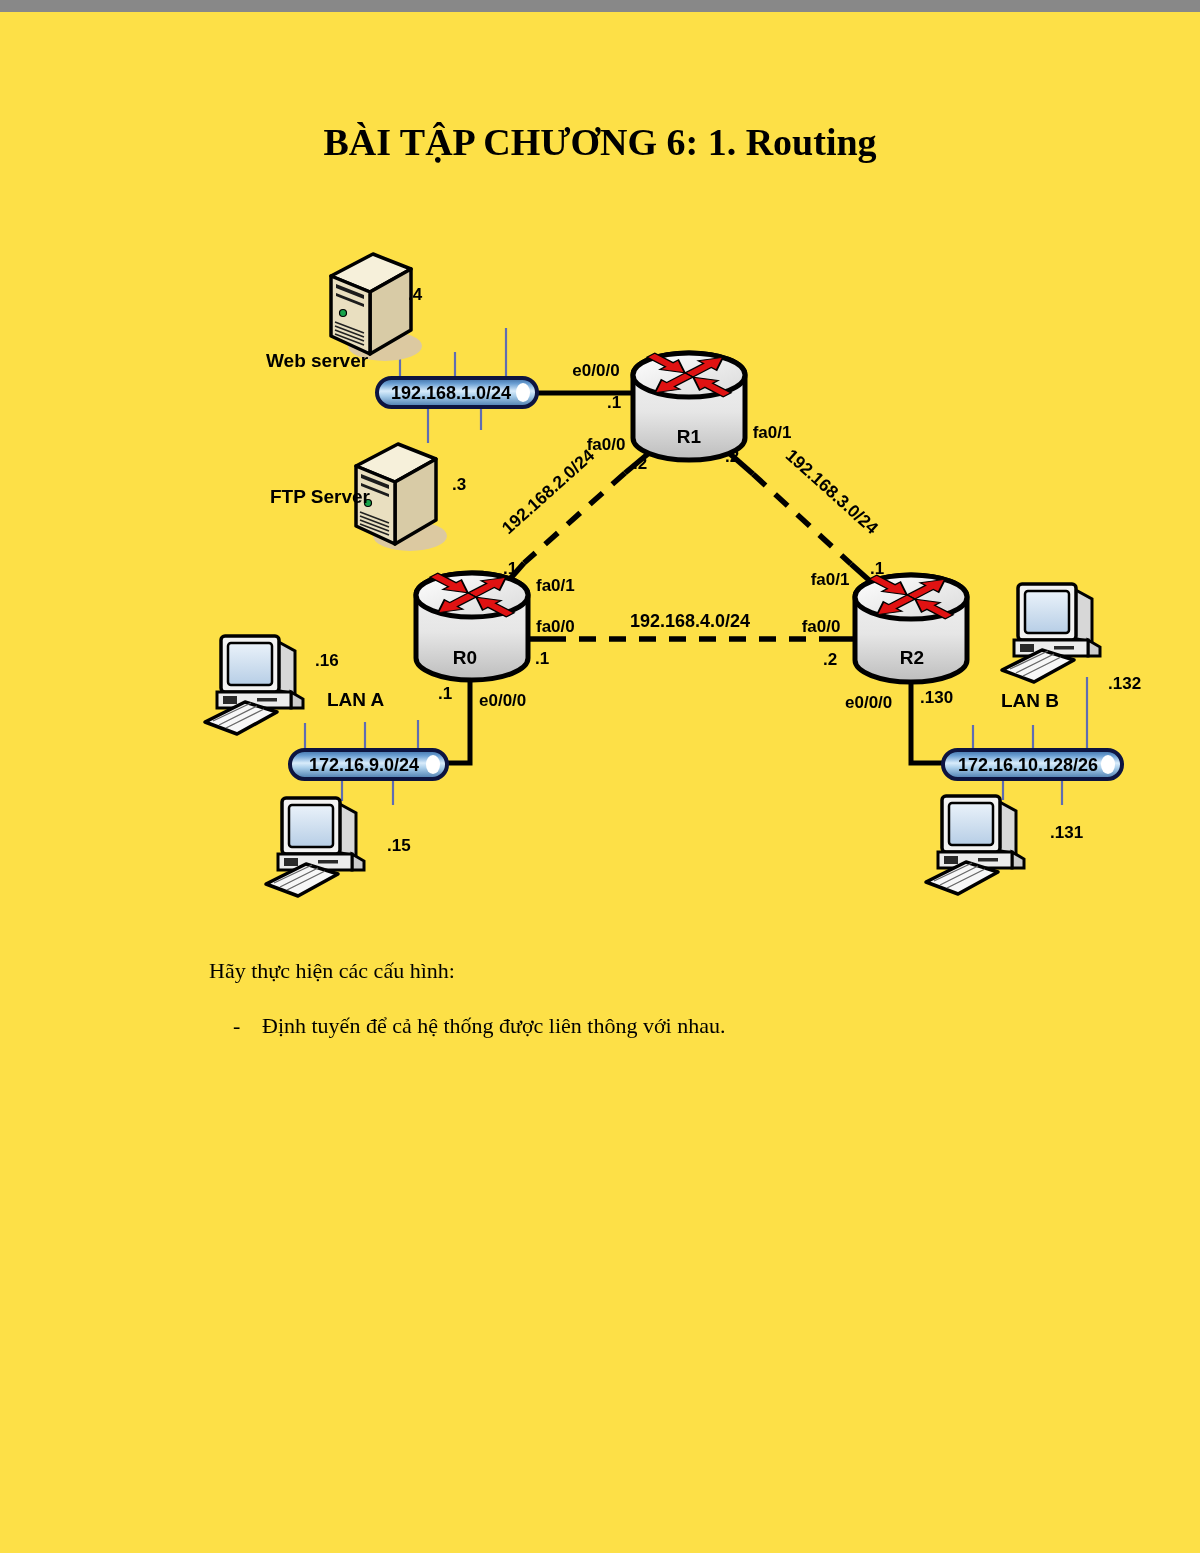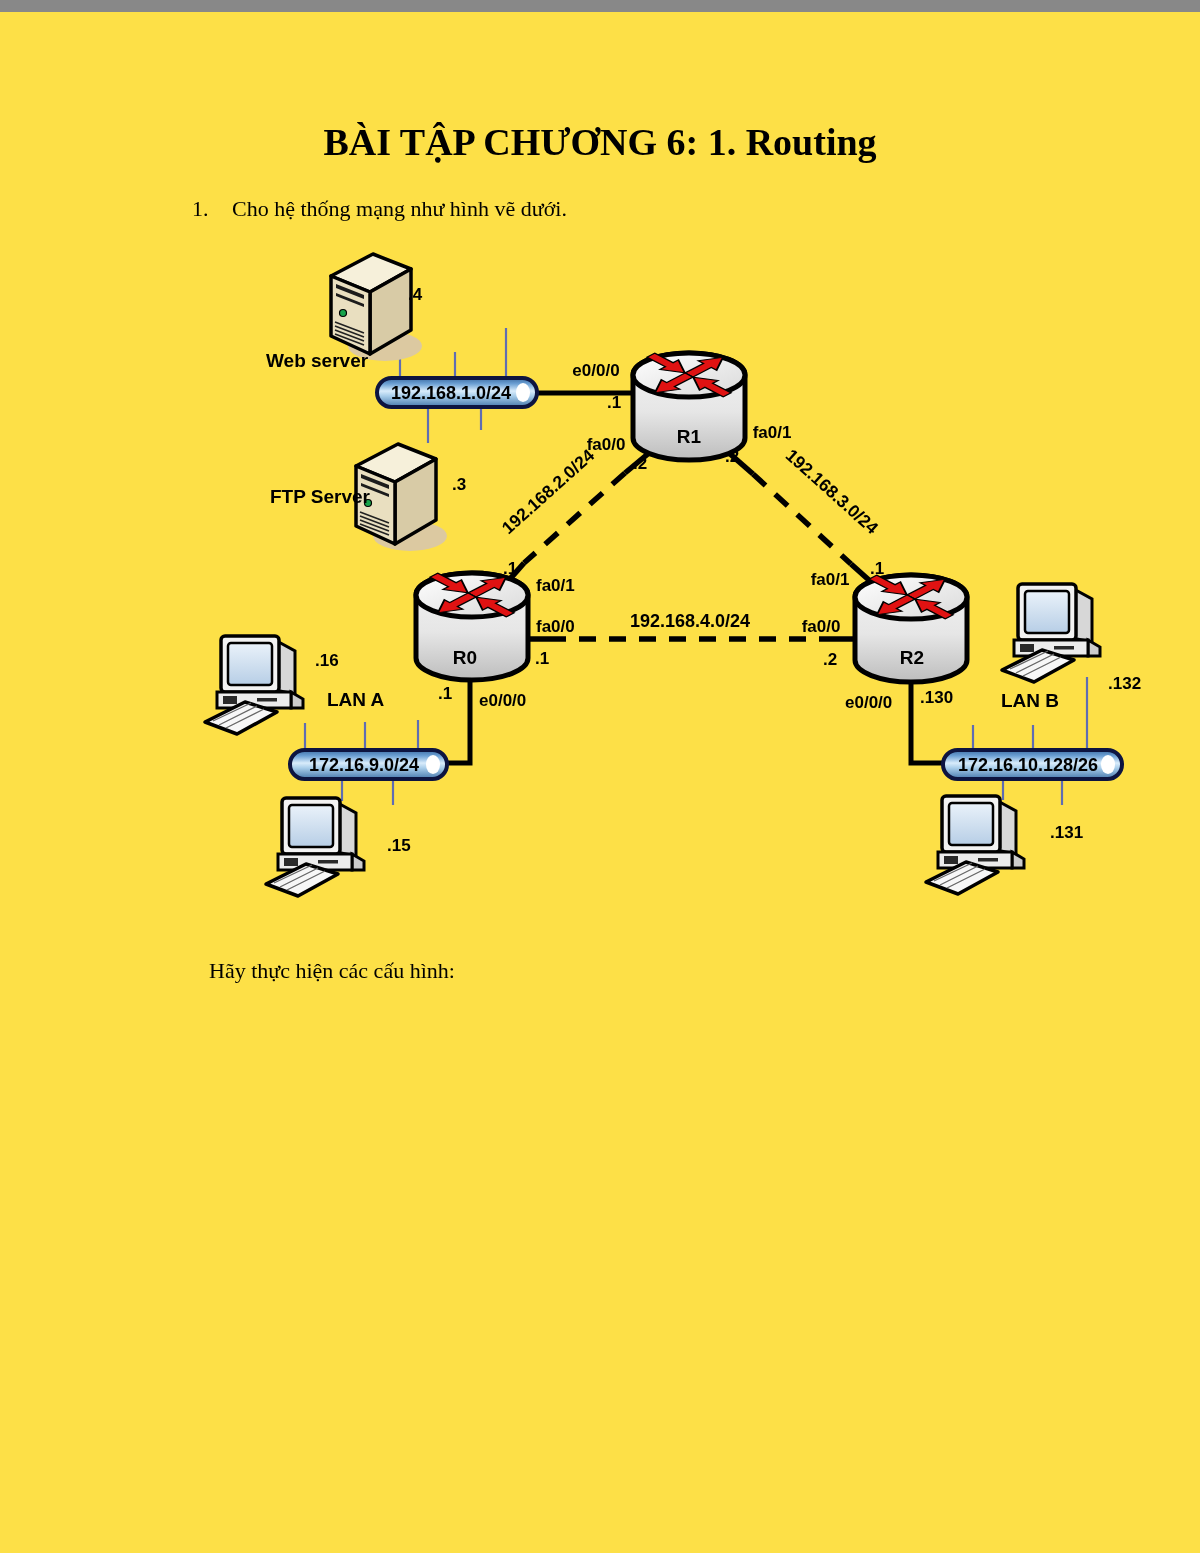--- a/index.html
+++ b/index.html
@@ -20,23 +20,20 @@
   .netl{font-size:18px;}
   .lnkl{font-size:17.5px;}
 </style>
 </head>
 <body>
 
 <div class="page">
 
   <div class="title">BÀI TẬP CHƯƠNG 6: 1. Routing</div>
 
-  <div class="item1">
-    <span class="num">1.</span><span>Cho hệ thống mạng như hình vẽ dưới.</span>
-  </div>
 
   <svg class="diagram" width="1200" height="692" viewBox="0 0 1200 692">
     <defs>
       <linearGradient id="gradCyl" x1="0" y1="0" x2="0" y2="1">
         <stop offset="0" stop-color="#3d6da3"></stop>
         <stop offset="0.2" stop-color="#6ca0d4"></stop>
         <stop offset="0.45" stop-color="#d9ecfb"></stop>
         <stop offset="0.62" stop-color="#a8cdea"></stop>
         <stop offset="1" stop-color="#4577ab"></stop>
       </linearGradient>
@@ -196,14 +193,17 @@
     <text class="ifl" x="315" y="426">.16</text>
     <text class="devl" x="327" y="466">LAN A</text>
     <text class="ifl" x="387" y="611">.15</text>
     <text class="ifl" x="1108" y="449">.132</text>
     <text class="devl" x="1001" y="467">LAN B</text>
     <text class="ifl" x="1050" y="598">.131</text>
   </svg>
 
   <div class="task-heading">Hãy thực hiện các cấu hình:</div>
 
+  <div class="bullet">
+    <span class="marker">-</span><span>Định tuyến để cả hệ thống được liên thông với nhau.</span>
+  </div>
 
 </div>
 
 </body></html>

